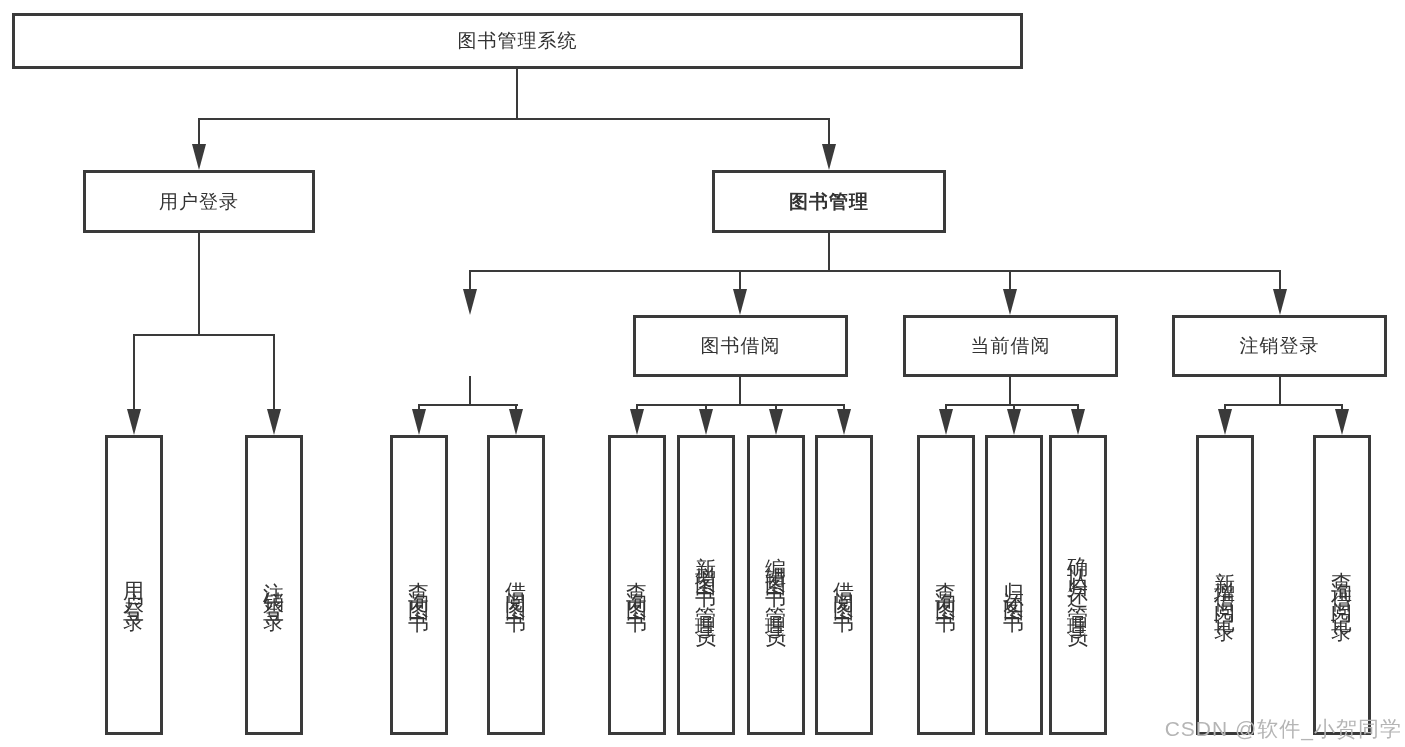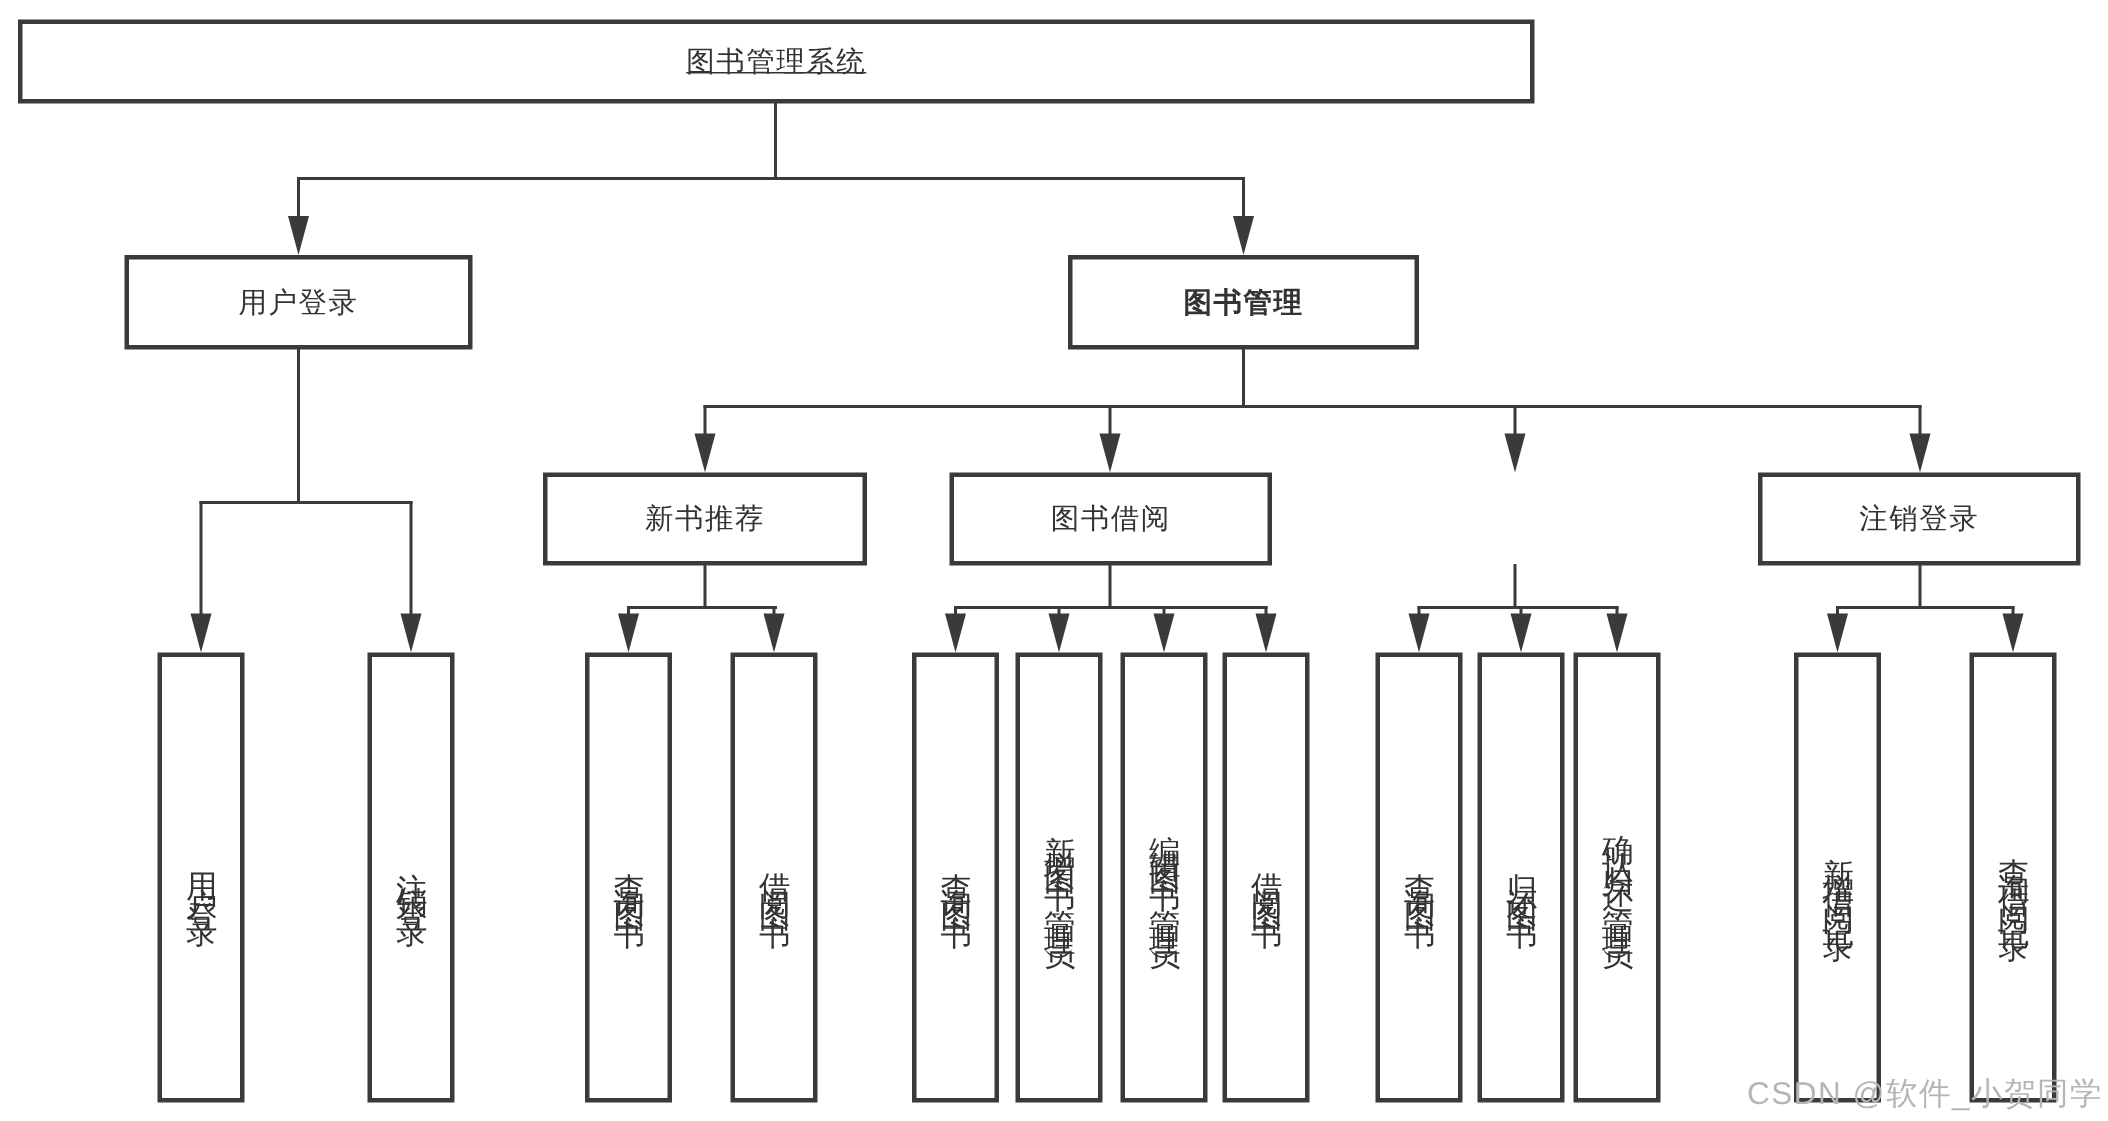--- a/index.html
+++ b/index.html
@@ -39,21 +39,21 @@
   .watermark{
     position:absolute;right:3px;bottom:4px;font-size:21px;color:var(--watermark);
     z-index:5;letter-spacing:1px;white-space:nowrap;
   }
 </style>
 </head>
 <body>
 
 <div class="canvas">
 
-  <div class="box" style="left:12px;top:13px;width:1011px;height:56px;text-decoration:underline;">
+  <div class="box" style="left:12px;top:13px;width:1011px;height:56px;">
     <span class="lbl">图书管理系统</span>
   </div>
 
   <div class="vl" style="left:516px;top:68px;height:52px;"></div>
   <div class="hl" style="left:198px;top:118px;width:632px;"></div>
   <div class="vl" style="left:198px;top:118px;height:28px;"></div>
   <div class="ar" style="left:192px;top:144px;"></div>
   <div class="vl" style="left:828px;top:118px;height:28px;"></div>
   <div class="ar" style="left:822px;top:144px;"></div>
 
@@ -75,25 +75,25 @@
   <div class="hl" style="left:469px;top:270px;width:812px;"></div>
   <div class="vl" style="left:469px;top:270px;height:21px;"></div>
   <div class="ar" style="left:463px;top:289px;"></div>
   <div class="vl" style="left:739px;top:270px;height:21px;"></div>
   <div class="ar" style="left:733px;top:289px;"></div>
   <div class="vl" style="left:1009px;top:270px;height:21px;"></div>
   <div class="ar" style="left:1003px;top:289px;"></div>
   <div class="vl" style="left:1279px;top:270px;height:21px;"></div>
   <div class="ar" style="left:1273px;top:289px;"></div>
 
-  <div class="box" style="left:362px;top:315px;width:216px;height:62px;">
-    <span class="lbl">新书推荐</span>
-  </div>
   <div class="box" style="left:633px;top:315px;width:215px;height:62px;">
     <span class="lbl">图书借阅</span>
+  </div>
+  <div class="box" style="left:903px;top:315px;width:215px;height:62px;">
+    <span class="lbl">当前借阅</span>
   </div>
   <div class="box" style="left:1172px;top:315px;width:215px;height:62px;">
     <span class="lbl">注销登录</span>
   </div>
 
   <div class="vl" style="left:469px;top:376px;height:30px;"></div>
   <div class="hl" style="left:418px;top:404px;width:100px;"></div>
   <div class="vl" style="left:418px;top:404px;height:8px;"></div>
   <div class="ar" style="left:412px;top:409px;"></div>
   <div class="vl" style="left:515px;top:404px;height:8px;"></div>

